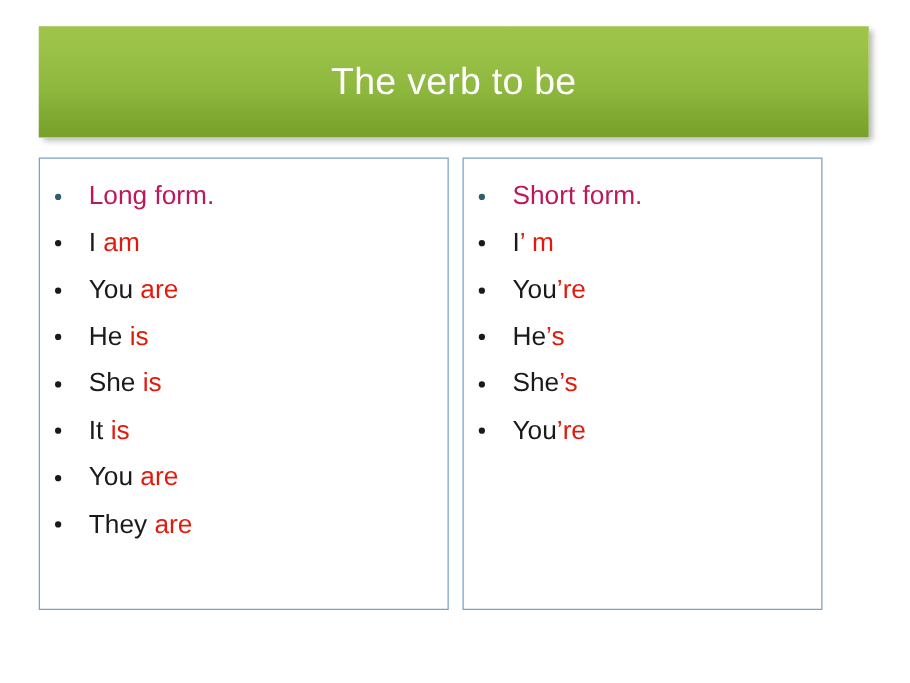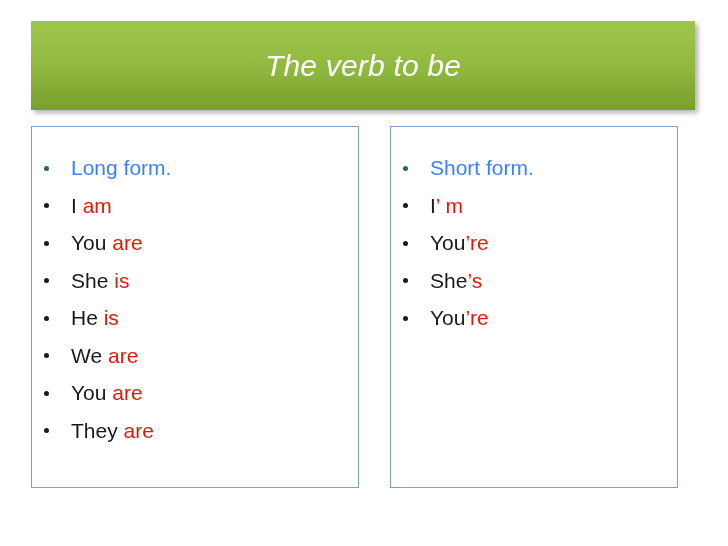--- a/index.html
+++ b/index.html
@@ -26,21 +26,20 @@
     left: 31px;
     top: 21px;
     width: 664px;
     height: 89px;
     background: linear-gradient(to bottom, #a0c44a 0%, #9cc248 18%, #8fb83f 55%, #7da52f 88%, #77a02b 100%);
     box-shadow: 3px 3px 5px rgba(0,0,0,0.30);
     display: flex;
     flex-direction: column;
     align-items: center;
     justify-content: center;
-    font-style: italic;
   }
   .title-line {
     color: #ffffff;
     font-size: 30px;
     line-height: 40px;
     font-weight: 400;
     letter-spacing: 0.2px;
     text-align: center;
     white-space: nowrap;
   }
@@ -48,21 +47,21 @@
   
   .col-box {
     position: absolute;
     top: 126px;
     height: 362px;
     background: #ffffff;
     border: 1px solid #7ba2c4;
     box-sizing: border-box;
   }
   .col-left  { left: 31px;  width: 328px; }
-  .col-right { left: 390px; width: 288px; }
+  .col-right { left: 370px; width: 288px; }
 
   .bullet-list {
     list-style: none;
     margin: 0;
     padding: 11px 0 0 0;
   }
   .bullet-item {
     position: relative;
     height: 37.5px;
     line-height: 37.5px;
@@ -75,22 +74,21 @@
     position: absolute;
     left: 12px;
     top: 50%;
     width: 5px;
     height: 5px;
     margin-top: -2px;
     border-radius: 50%;
     background: #1a1a1a;
   }
   .bullet-item.heading {
-    color: #3b82f6;
-    margin-top: 11px;
+    color: #be185d;
   }
   .bullet-item.heading .dot {
     background: #2e5f6d;
   }
   .txt-red {
     color: #e01b0d;
   }
   .txt-black {
     color: #1a1a1a;
   }
@@ -102,31 +100,32 @@
 
   <div class="title-banner">
     <div class="title-line">The verb to be</div>
   </div>
 
   <div class="col-box col-left">
     <ul class="bullet-list">
         <li class="bullet-item heading"><span class="dot"></span><span>Long form.</span></li>
         <li class="bullet-item"><span class="dot"></span><span class="txt-black">I</span><span class="txt-black"> </span><span class="txt-red">am</span></li>
         <li class="bullet-item"><span class="dot"></span><span class="txt-black">You</span><span class="txt-black"> </span><span class="txt-red">are</span></li>
+        <li class="bullet-item"><span class="dot"></span><span class="txt-black">He</span><span class="txt-black"> </span><span class="txt-red">is</span></li>
         <li class="bullet-item"><span class="dot"></span><span class="txt-black">She</span><span class="txt-black"> </span><span class="txt-red">is</span></li>
-        <li class="bullet-item"><span class="dot"></span><span class="txt-black">He</span><span class="txt-black"> </span><span class="txt-red">is</span></li>
-        <li class="bullet-item"><span class="dot"></span><span class="txt-black">We</span><span class="txt-black"> </span><span class="txt-red">are</span></li>
+        <li class="bullet-item"><span class="dot"></span><span class="txt-black">It</span><span class="txt-black"> </span><span class="txt-red">is</span></li>
         <li class="bullet-item"><span class="dot"></span><span class="txt-black">You</span><span class="txt-black"> </span><span class="txt-red">are</span></li>
         <li class="bullet-item"><span class="dot"></span><span class="txt-black">They</span><span class="txt-black"> </span><span class="txt-red">are</span></li>
       </ul>
   </div>
 
   <div class="col-box col-right">
     <ul class="bullet-list">
         <li class="bullet-item heading"><span class="dot"></span><span>Short form.</span></li>
         <li class="bullet-item"><span class="dot"></span><span class="txt-black">I</span><span class="txt-red">’ m</span></li>
         <li class="bullet-item"><span class="dot"></span><span class="txt-black">You</span><span class="txt-red">’re</span></li>
+        <li class="bullet-item"><span class="dot"></span><span class="txt-black">He</span><span class="txt-red">’s</span></li>
         <li class="bullet-item"><span class="dot"></span><span class="txt-black">She</span><span class="txt-red">’s</span></li>
         <li class="bullet-item"><span class="dot"></span><span class="txt-black">You</span><span class="txt-red">’re</span></li>
       </ul>
   </div>
 
 </div>
 
 </body></html>

